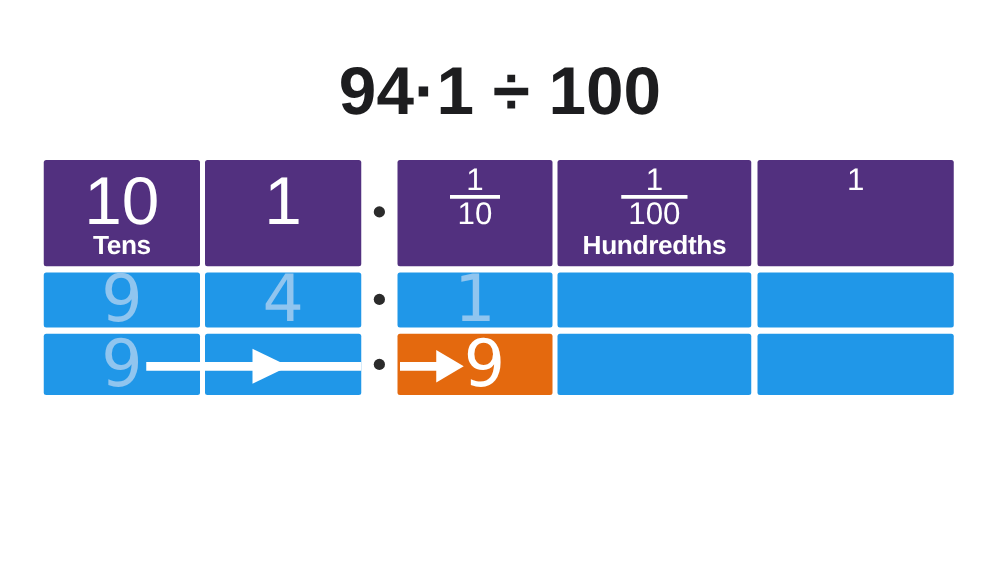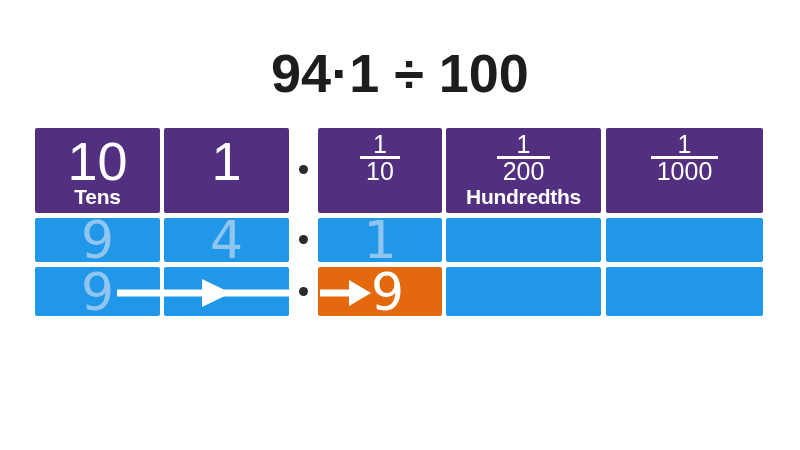--- a/index.html
+++ b/index.html
@@ -91,29 +91,28 @@
   <div class="cell purple header-frac" style="left:318px; top:128px; width:124px; height:85px;">
     <div class="frac">
       <span class="num">1</span>
       <span class="den">10</span>
     </div>
   </div>
 
   <div class="cell purple header-frac" style="left:446px; top:128px; width:155px; height:85px;">
     <div class="frac">
       <span class="num">1</span>
-      <span class="den">200</span>
+      <span class="den">100</span>
     </div>
     <div class="hlabel">Hundredths</div>
   </div>
 
   <div class="cell purple header-frac" style="left:606px; top:128px; width:157px; height:85px;">
     <div class="frac">
       <span class="num">1</span>
-      <span class="den">1000</span>
     </div>
   </div>
 
   <div class="cell blue" style="left:35px; top:218px; width:125px; height:44px;">
     <span class="digit">9</span>
   </div>
   <div class="cell blue" style="left:164px; top:218px; width:125px; height:44px;">
     <span class="digit">4</span>
   </div>
   <div class="cell blue" style="left:318px; top:218px; width:124px; height:44px;">

